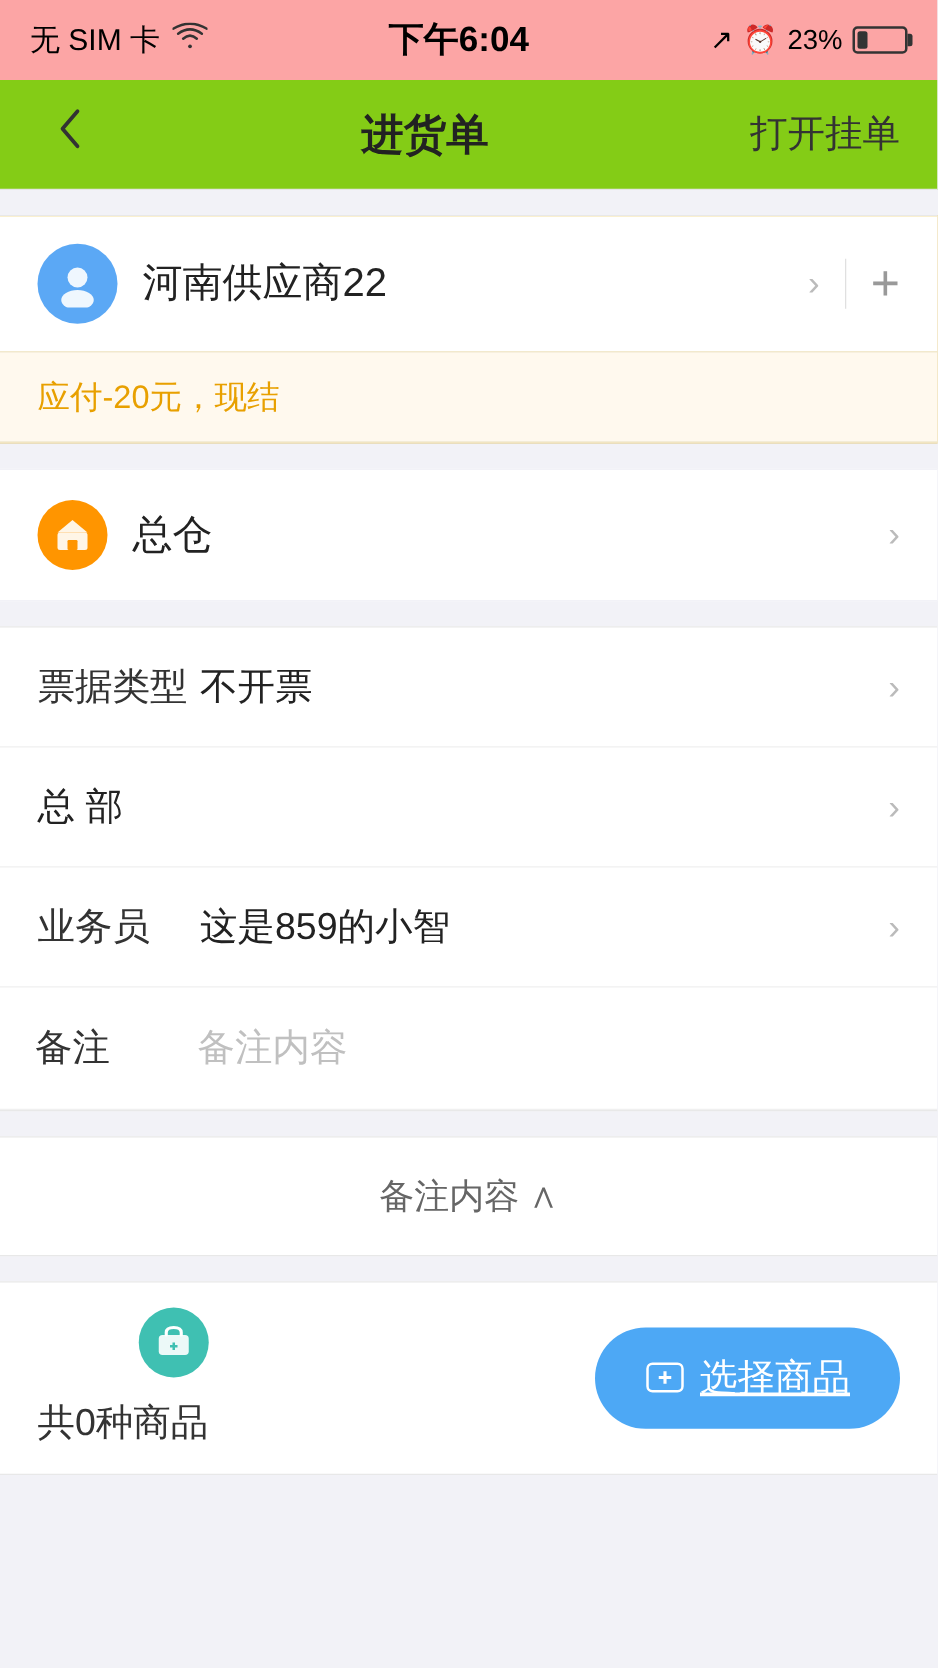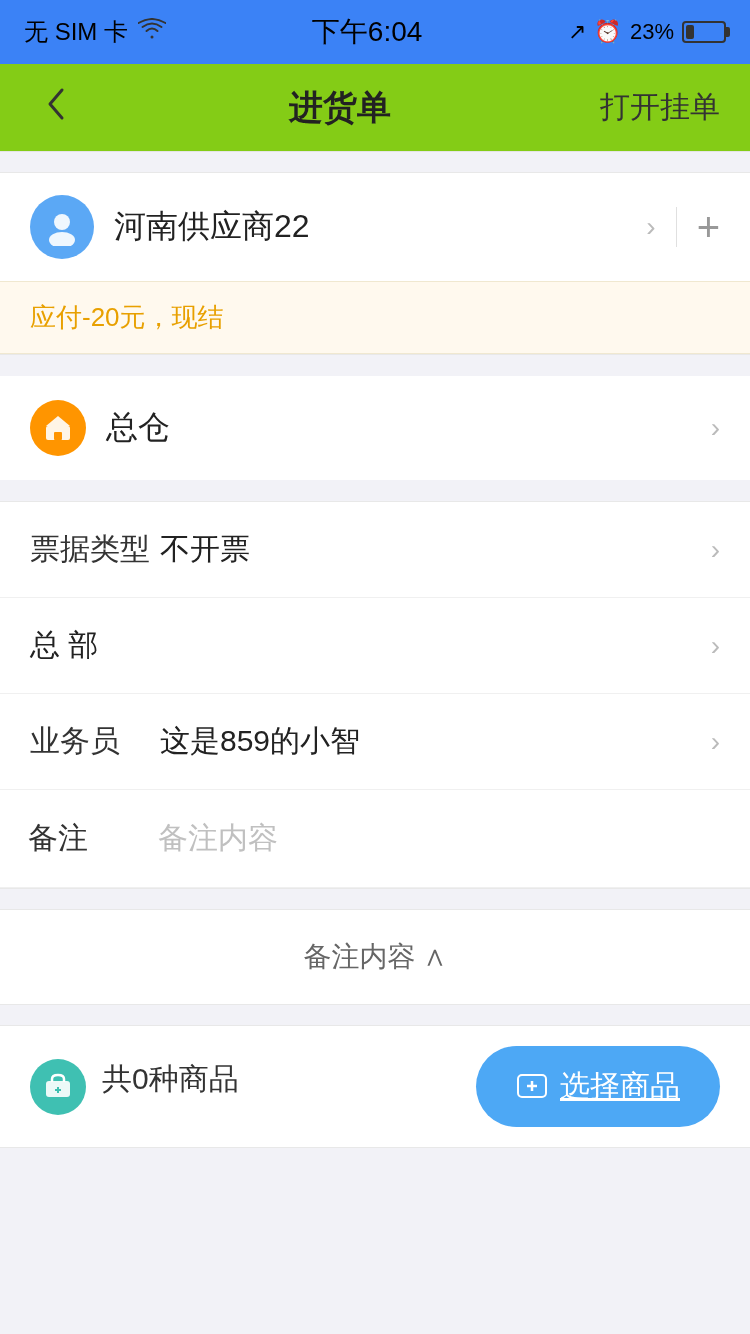--- a/index.html
+++ b/index.html
@@ -9,30 +9,30 @@
       min-height: 1334px;
       font-family: -apple-system, "PingFang SC", "Helvetica Neue", sans-serif;
       background: #f2f2f7;
       font-size: 28px;
     }
 
     
     .status-bar {
       width: 100%;
       height: 64px;
-      background: #3b82f6;
+      background: #fca5a5;
       display: flex;
       align-items: center;
       justify-content: space-between;
       padding: 0 24px;
       font-size: 26px;
       font-weight: 500;
     }
     .status-left { display: flex; align-items: center; gap: 10px; }
-    .status-center { font-size: 28px; font-weight: 400; }
+    .status-center { font-size: 28px; font-weight: 700; }
     .status-right { display: flex; align-items: center; gap: 8px; font-size: 24px; }
     .battery-icon {
       width: 44px; height: 22px;
       border: 2px solid #333;
       border-radius: 4px;
       position: relative;
       display: inline-flex;
       align-items: center;
       padding: 2px;
     }
@@ -231,22 +231,23 @@
       align-items: center;
       justify-content: space-between;
       padding: 20px 30px;
       background: #fff;
       margin-top: 20px;
       border-top: 1px solid #e8e8e8;
       border-bottom: 1px solid #e8e8e8;
     }
     .product-count-wrap {
       display: flex;
-      align-items: flex-start;
+      align-items: flex-end;
       gap: 16px;
+      flex-direction: column;
     }
     .product-icon {
       width: 56px; height: 56px;
       border-radius: 50%;
       background: #3fc0b2;
       display: flex; align-items: center; justify-content: center;
     }
     .product-count-text {
       font-size: 30px;
       color: #333;

